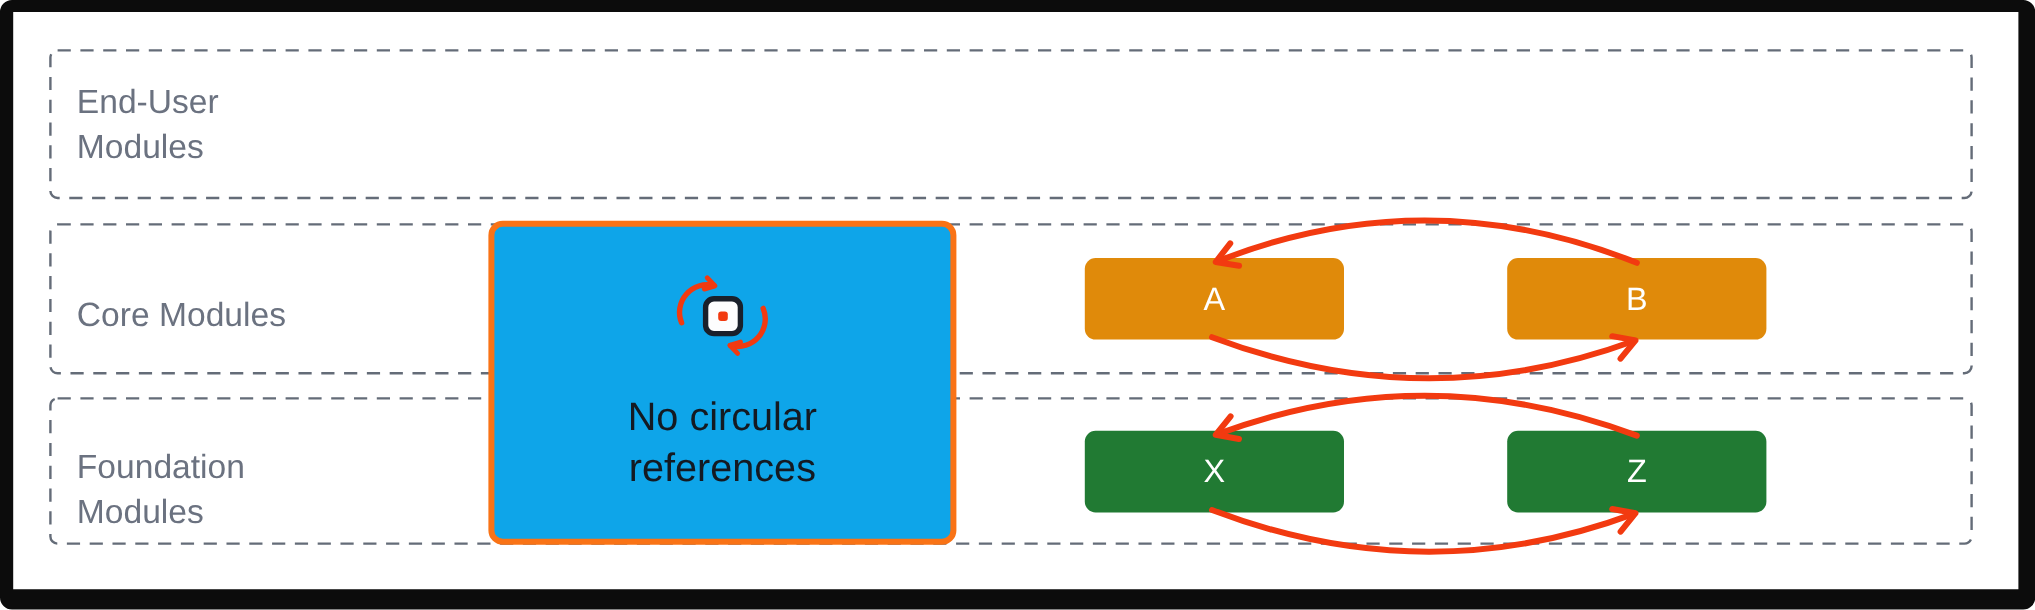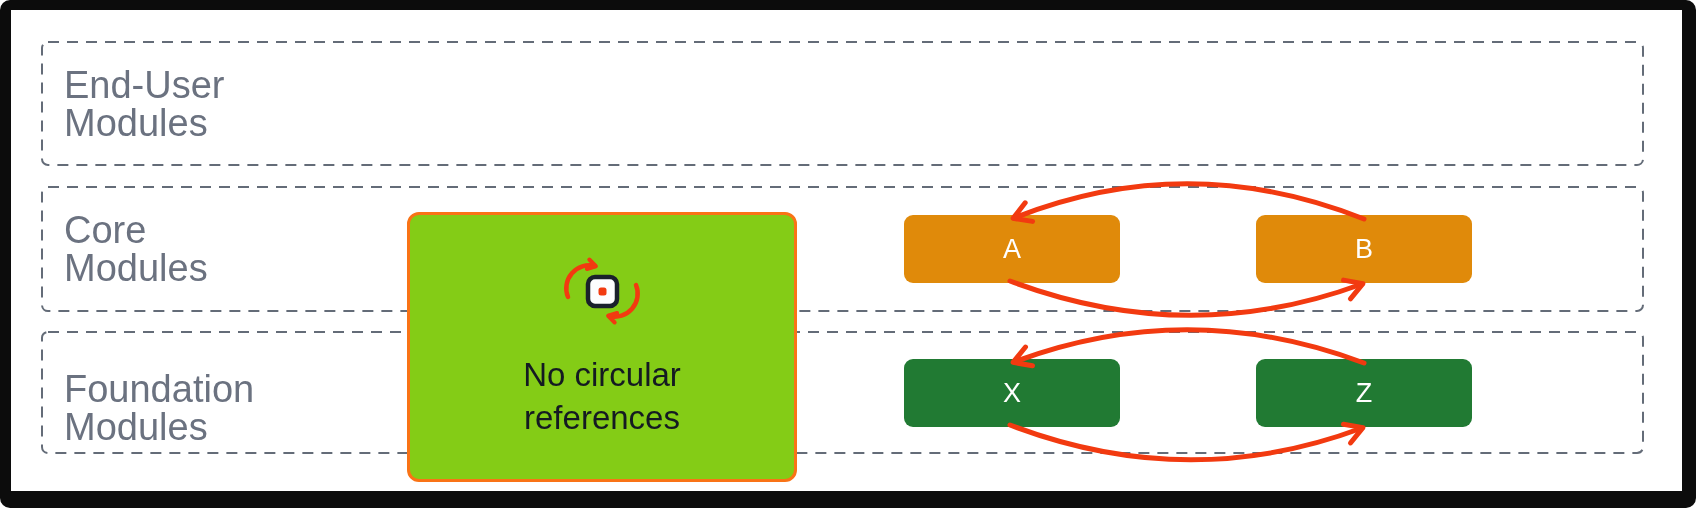--- a/index.html
+++ b/index.html
@@ -30,21 +30,21 @@
     fill: none;
     stroke: #646c78;
     stroke-width: 2;
     stroke-dasharray: 11 8;
   }
   .layer-label {
     position: absolute;
     left: 64px; width: 180px;
     display: flex; align-items: center;
     color: #6b7280;
-    font-size: 38px; line-height: 38px;
+    font-size: 28px; line-height: 38px;
     z-index: 2;
   }
   .module {
     position: absolute;
     width: 216px; height: 68px;
     border-radius: 9px;
     display: flex; align-items: center; justify-content: center;
     color: #ffffff; font-size: 27px;
     z-index: 2;
   }
@@ -52,28 +52,27 @@
     fill: none;
     stroke: #f23a10;
     stroke-width: 5;
     stroke-linecap: round;
   }
   .callout {
     position: absolute;
     left: 407px; top: 184px;
     width: 390px; height: 270px;
     box-sizing: border-box;
-    background: #84cc16;
-    border: 3px solid #f97316;
+    background: #0ea5e9;
+    border: 5px solid #f97316;
     border-radius: 12px;
     display: flex; flex-direction: column;
     align-items: center; justify-content: center;
     gap: 26px;
     z-index: 4;
-    margin-top: 28px;
   }
   .callout-text {
     font-size: 33px; line-height: 43px;
     color: #141a22;
     text-align: center;
     max-width: 240px;
   }
   .rot-icon path { fill: none; stroke: #f23a10; stroke-width: 4.5; stroke-linecap: round; }
 </style>
 </head>
@@ -81,21 +80,21 @@
 
 <div class="frame"></div>
 
 <svg class="rows-svg" viewBox="0 0 1696 508">
   <rect x="42" y="42" width="1601" height="123" rx="6"></rect>
   <rect x="42" y="187" width="1601" height="124" rx="6"></rect>
   <rect x="42" y="332" width="1601" height="121" rx="6"></rect>
 </svg>
 
 <div class="layer-label" style="top:42px;height:123px">End-User Modules</div>
-<div class="layer-label" style="top:187px;height:124px">Core Modules</div>
+<div class="layer-label" style="top:201px;height:124px">Core Modules</div>
 <div class="layer-label" style="top:347px;height:121px">Foundation Modules</div>
 
 <div class="module" style="left: 904px; top: 215px; background-color: rgb(224, 138, 10);">A</div>
 <div class="module" style="left: 1256px; top: 215px; background-color: rgb(224, 138, 10);">B</div>
 <div class="module" style="left: 904px; top: 359px; background-color: rgb(33, 122, 51);">X</div>
 <div class="module" style="left: 1256px; top: 359px; background-color: rgb(33, 122, 51);">Z</div>
 
 <svg class="arrows-svg" viewBox="0 0 1696 508">
   <defs>
     <marker id="arrowhead-big" viewBox="0 0 30 30" refX="21" refY="15" markerWidth="30" markerHeight="30" markerUnits="userSpaceOnUse" orient="auto">

